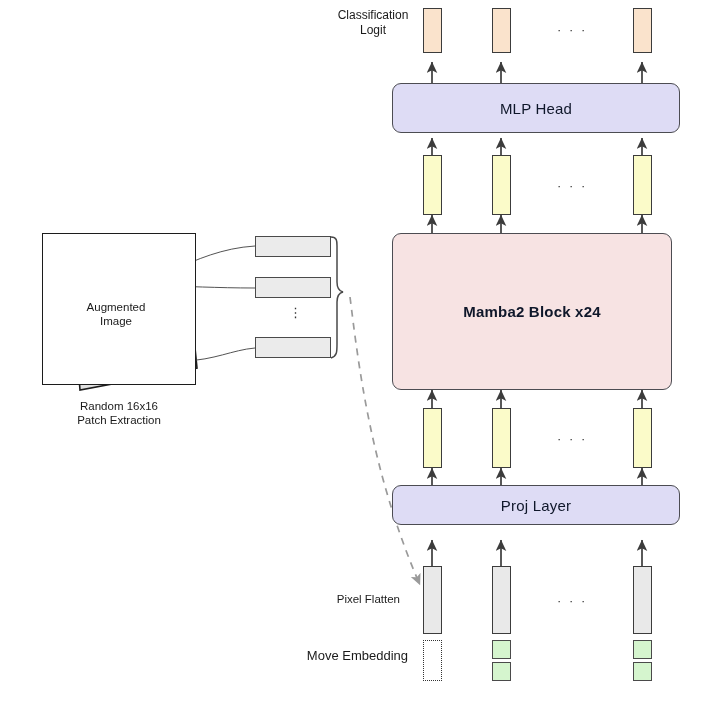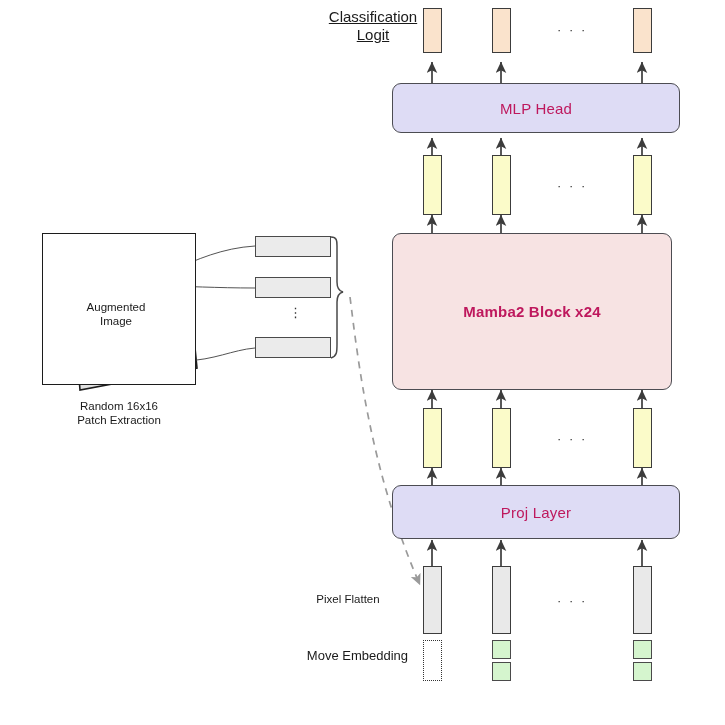--- a/index.html
+++ b/index.html
@@ -8,21 +8,21 @@
 
   .lbl{position:absolute;color:#1a1a1a;white-space:pre;line-height:1.22;}
   .lbl.c{text-align:center;}
   .lbl.r{text-align:right;}
 
   
   .bigblk{
     position:absolute;box-sizing:border-box;
     border:1.2px solid #4c4c52;border-radius:9px;
     display:flex;align-items:center;justify-content:center;
-    color:#be185d;letter-spacing:.2px;
+    color:#0f172a;letter-spacing:.2px;
   }
   .blk-mlp{background:#dedcf5;}
   .blk-proj{background:#dedcf5;}
   .blk-mamba{background:#f7e3e3;font-weight:bold;}
 
   
   .tok{position:absolute;box-sizing:border-box;border:1.3px solid #3c3c3c;}
   .tok-peach{background:#fae3cc;}
   .tok-yellow{background:#fbfbc9;}
   .tok-gray{background:#e9e9e9;}
@@ -119,21 +119,21 @@
 
   <div class="lbl c" style="left:38px;top:399px;width:162px;font-size:11.5px;"><span style="white-space:pre-line;">Random 16x16
 Patch Extraction</span></div>
 
   <div class="patchbar" style="left:255px;top:236px;width:76px;height:21px;"></div>
   <div class="patchbar" style="left:255px;top:277px;width:76px;height:21px;"></div>
   <div class="patchbar" style="left:255px;top:337px;width:76px;height:21px;"></div>
 
   <div class="dots" style="left:289px;top:306px;font-size:13px;line-height:1;"><span>⋮</span></div>
 
-  <div class="lbl c" style="left:318px;top:8px;width:110px;font-size:15px;text-decoration:underline;"><span style="white-space:pre-line;">Classification
+  <div class="lbl c" style="left:318px;top:8px;width:110px;font-size:12px;"><span style="white-space:pre-line;">Classification
 Logit</span></div>
 
   <div class="tok tok-peach" style="left:423px;top:8px;width:19px;height:45px;"></div>
   <div class="tok tok-peach" style="left:492px;top:8px;width:19px;height:45px;"></div>
   <div class="tok tok-peach" style="left:633px;top:8px;width:19px;height:45px;"></div>
   <div class="dots" style="left:557px;top:22px;font-size:13px;"><span>· · ·</span></div>
 
   <div class="bigblk blk-mlp" style="left:392px;top:83px;width:288px;height:50px;font-size:15px;">
     <span>MLP Head</span>
   </div>
@@ -145,25 +145,25 @@
 
   <div class="bigblk blk-mamba" style="left:392px;top:233px;width:280px;height:157px;font-size:15px;">
     <span>Mamba2 Block x24</span>
   </div>
 
   <div class="tok tok-yellow" style="left:423px;top:408px;width:19px;height:60px;"></div>
   <div class="tok tok-yellow" style="left:492px;top:408px;width:19px;height:60px;"></div>
   <div class="tok tok-yellow" style="left:633px;top:408px;width:19px;height:60px;"></div>
   <div class="dots" style="left:557px;top:431px;font-size:13px;"><span>· · ·</span></div>
 
-  <div class="bigblk blk-proj" style="left:392px;top:485px;width:288px;height:54px;font-size:15px;">
+  <div class="bigblk blk-proj" style="left:392px;top:485px;width:288px;height:40px;font-size:15px;">
     <span>Proj Layer</span>
   </div>
 
-  <div class="lbl r" style="left:288px;top:592px;width:120px;font-size:11.5px;text-align:center;"><span>Pixel Flatten</span></div>
+  <div class="lbl r" style="left:280px;top:592px;width:120px;font-size:11.5px;"><span>Pixel Flatten</span></div>
 
   <div class="tok tok-gray" style="left:423px;top:566px;width:19px;height:68px;"></div>
   <div class="tok tok-gray" style="left:492px;top:566px;width:19px;height:68px;"></div>
   <div class="tok tok-gray" style="left:633px;top:566px;width:19px;height:68px;"></div>
   <div class="dots" style="left:557px;top:593px;font-size:13px;"><span>· · ·</span></div>
 
   <div class="lbl r" style="left:278px;top:648px;width:130px;font-size:13px;"><span>Move Embedding</span></div>
 
   <div class="tok tok-dotted" style="left:423px;top:640px;width:19px;height:41px;"></div>
 

